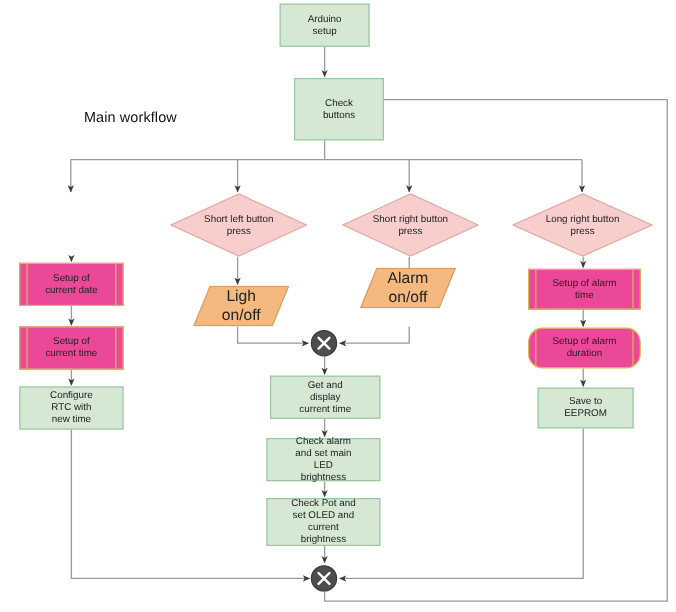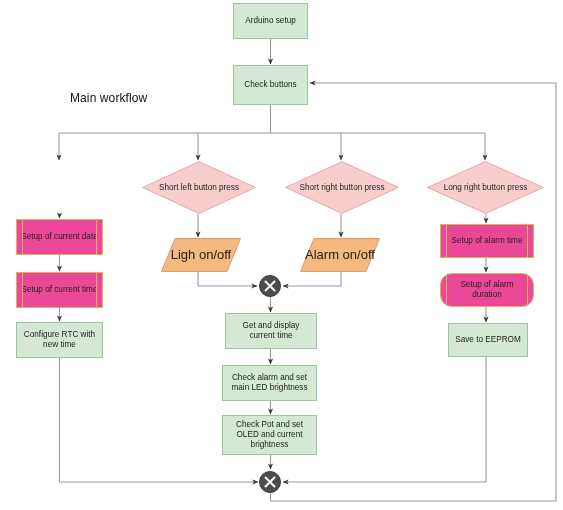--- a/index.html
+++ b/index.html
@@ -2,21 +2,21 @@
 <html><head>
 <meta charset="utf-8">
 <style>
   html,body{margin:0;padding:0;background:#ffffff;}
   body{width:563px;height:510px;position:relative;overflow:hidden;
        font-family:"Liberation Sans","DejaVu Sans",sans-serif;color:#1a1a1a;}
   #canvas{position:absolute;left:0;top:0;width:563px;height:510px;}
   svg.edges{position:absolute;left:0;top:0;width:563px;height:510px;overflow:visible;}
   .node{position:absolute;box-sizing:border-box;display:flex;align-items:center;
         justify-content:center;text-align:center;line-height:1.22;}
-  .node .lbl{display:block;width:100%;padding:0 4px;}
+  .node .lbl{display:block;width:100%;padding:0 19px;}
   
   .proc{background:#d5e8d4;border:1px solid #9ac7a0;font-size:8.2px;color:#222;}
   
   .subproc{background:#ec4899;border:1px solid #d6b656;font-size:8.2px;color:#222;}
   .subproc::before,.subproc::after{content:"";position:absolute;top:0;bottom:0;
         width:0;border-left:1px solid #d6b656;}
   .subproc::before{left:5px;}
   .subproc::after{right:5px;}
   
   .decision{font-size:8.2px;color:#222;}
@@ -79,21 +79,21 @@
       <path d="M270.5,493 L270.5,501 L556,501 L556,83 L310,83" marker-end="url(#ah)"></path>
     </g>
   </svg>
 
   <div class="title" style="left:70px;top:78px;">Main workflow</div>
 
   <div class="node proc" style="left:233px;top:3px;width:75px;height:36px;">
     <span class="lbl">Arduino setup</span>
   </div>
 
-  <div class="node proc" style="left:233px;top:65px;width:75px;height:40px;align-items:center;">
+  <div class="node proc" style="left:245px;top:65px;width:75px;height:52px;align-items:center;">
     <span class="lbl">Check buttons</span>
   </div>
 
 
   <div class="node decision" style="left:142px;top:161px;width:114px;height:53px;">
     <svg class="dshape" viewBox="0 0 114 53" preserveAspectRatio="none">
       <polygon points="57,0.6 113.4,26.5 57,52.4 0.6,26.5" fill="#f8cecc" stroke="#e2a8a5" stroke-width="1"></polygon>
     </svg>
     <span class="lbl">Short left button press</span>
   </div>
@@ -124,21 +124,21 @@
     <span class="lbl">Configure RTC with new time</span>
   </div>
 
   <div class="node data" style="left:161px;top:238px;width:80px;height:34px;">
     <svg class="pshape" viewBox="0 0 80 34" preserveAspectRatio="none">
       <polygon points="14,0.6 79.4,0.6 66,33.4 0.6,33.4" fill="#f5b97f" stroke="#d79b63" stroke-width="1"></polygon>
     </svg>
     <span class="lbl">Ligh on/off</span>
   </div>
 
-  <div class="node data" style="left:300px;top:238px;width:80px;height:34px;">
+  <div class="node data" style="left:300px;top:223px;width:80px;height:34px;">
     <svg class="pshape" viewBox="0 0 80 34" preserveAspectRatio="none">
       <polygon points="14,0.6 79.4,0.6 66,33.4 0.6,33.4" fill="#f5b97f" stroke="#d79b63" stroke-width="1"></polygon>
     </svg>
     <span class="lbl">Alarm on/off</span>
   </div>
 
   <div class="node subproc" style="left:440px;top:224px;width:94px;height:34px;">
     <span class="lbl">Setup of alarm time</span>
   </div>
 

